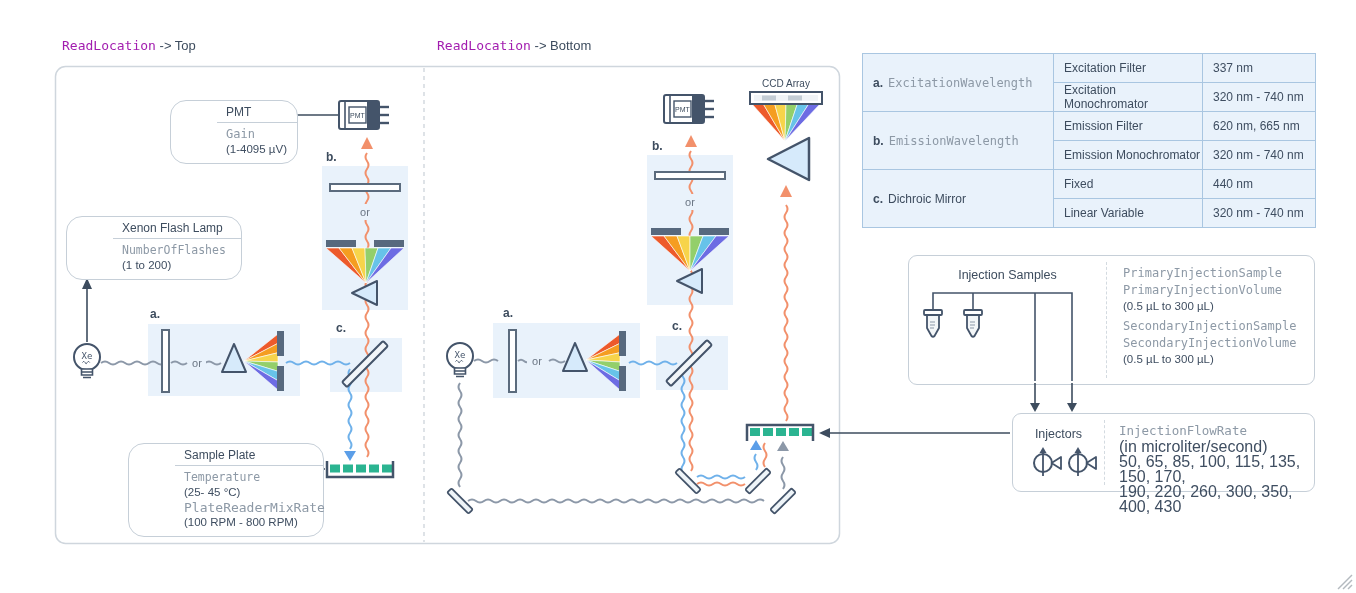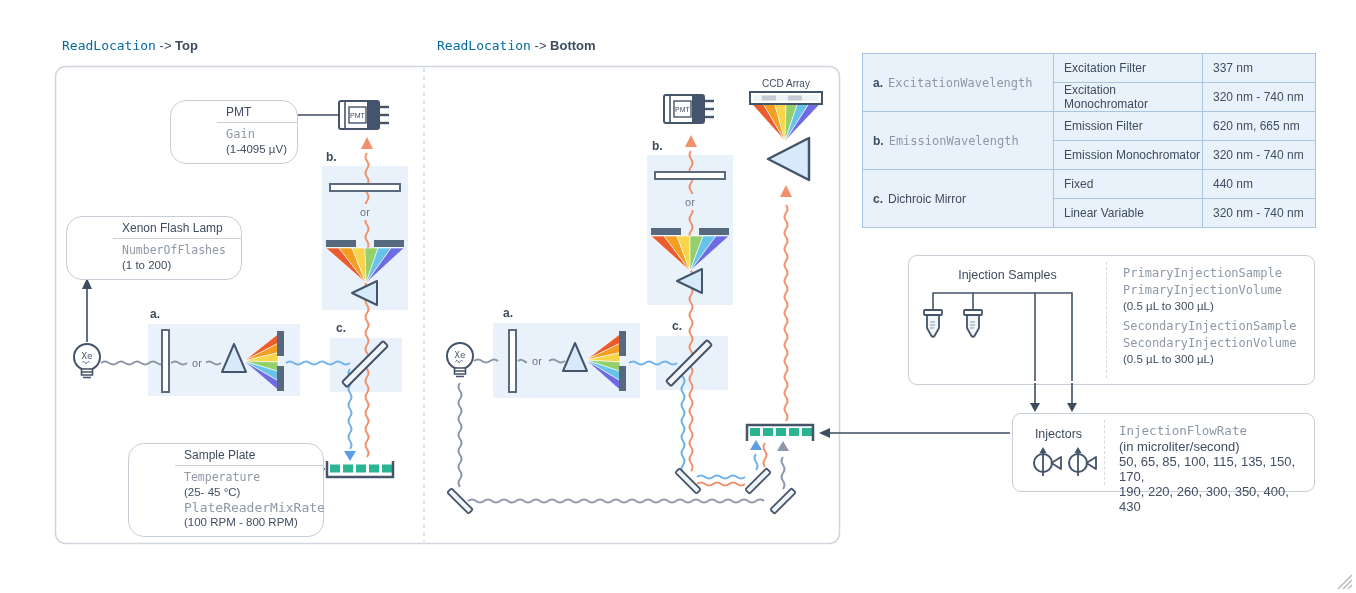--- a/index.html
+++ b/index.html
@@ -3,44 +3,44 @@
 <meta charset="utf-8">
 <style>
   html,body{margin:0;padding:0;background:#fff;}
   #stage{position:relative;width:1356px;height:593px;background:#fff;overflow:hidden;
          font-family:"Liberation Sans",sans-serif;}
   svg{position:absolute;left:0;top:0;}
   #svg-main{z-index:1;}
   .html-layer{position:absolute;left:0;top:0;width:1356px;height:593px;z-index:2;pointer-events:none;}
   #svg-over{z-index:3;}
   .hdr{position:absolute;font-size:13px;white-space:nowrap;}
-  .hdr .mono{font-family:"DejaVu Sans Mono",monospace;color:#0369a1;}
+  .hdr .mono{font-family:"DejaVu Sans Mono",monospace;color:#a21caf;}
   .hdr .arr{color:#3d4c5e;}
-  .hdr .loc{color:#3d4c5e;font-weight:bold;}
+  .hdr .loc{color:#3d4c5e;font-weight:normal;}
   .param-box{position:absolute;background:#fff;border:1.5px solid #c6cfd8;border-radius:16px;
              color:#3f4e61;font-size:12px;padding-left:46px;}
   .param-box .bt{padding:4px 9px 3px 9px;border-bottom:1.5px solid #c6cfd8;color:#3d4c5e;}
   .param-box .bb{padding:4px 9px 6px 9px;line-height:15px;}
   .mono{font-family:"DejaVu Sans Mono",monospace;color:#8d99a6;}
   .rng{color:#3f4e61;font-size:11.5px;}
   .wtable{position:absolute;left:862px;top:53px;display:grid;
           grid-template-columns:190px 148px 112px;grid-auto-rows:28px;gap:1px;
           background:#a9c6e1;border:1px solid #a9c6e1;font-size:12px;color:#3f4e61;}
   .wtable .cell{background:#e9f2fb;display:flex;align-items:center;padding-left:10px;}
   .wtable .lab{grid-row:span 2;}
   .wtable .key{font-weight:bold;color:#3d4c5e;margin-right:5px;}
   .wtable .mname{font-family:"DejaVu Sans Mono",monospace;color:#8d99a6;}
   .wtable .pname{color:#3d4c5e;}
   .bigbox{position:absolute;background:#fff;border:1.5px solid #c6cfd8;border-radius:9px;}
   .dash-v{position:absolute;top:6px;bottom:6px;border-left:1.5px dashed #d3dae0;}
   .bigbox .ttl{position:absolute;text-align:center;font-size:12.5px;color:#3d4c5e;}
   .txtcol{position:absolute;line-height:17px;}
   .txtcol .m{font-family:"DejaVu Sans Mono",monospace;color:#8d99a6;font-size:12px;display:block;}
   .txtcol .r{color:#3f4e61;font-size:11.5px;display:block;line-height:15px;margin-bottom:4px;}
-  .vals{color:#3f4e61;font-size:13px;line-height:15px;display:block;}
+  .vals{color:#3f4e61;font-size:16px;line-height:15px;display:block;}
 </style>
 </head>
 <body>
 
 <div id="stage">
 
 <svg id="svg-main" width="1356" height="593" viewBox="0 0 1356 593">
   <defs>
     <g id="lampdef">
       <circle cx="0" cy="0" r="13" fill="#fff" stroke="#44546a" stroke-width="2"></circle>

